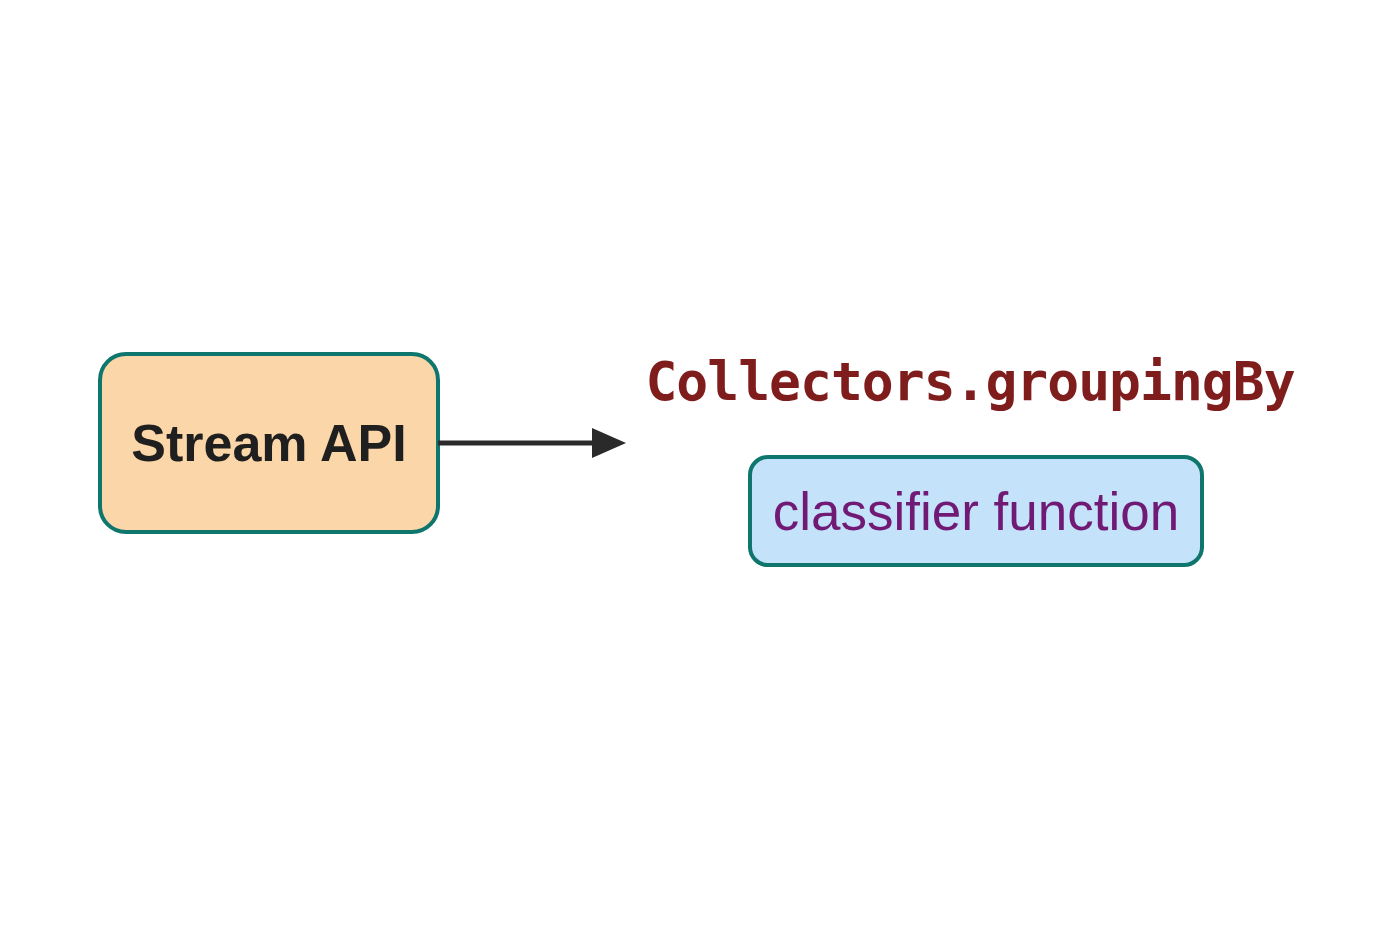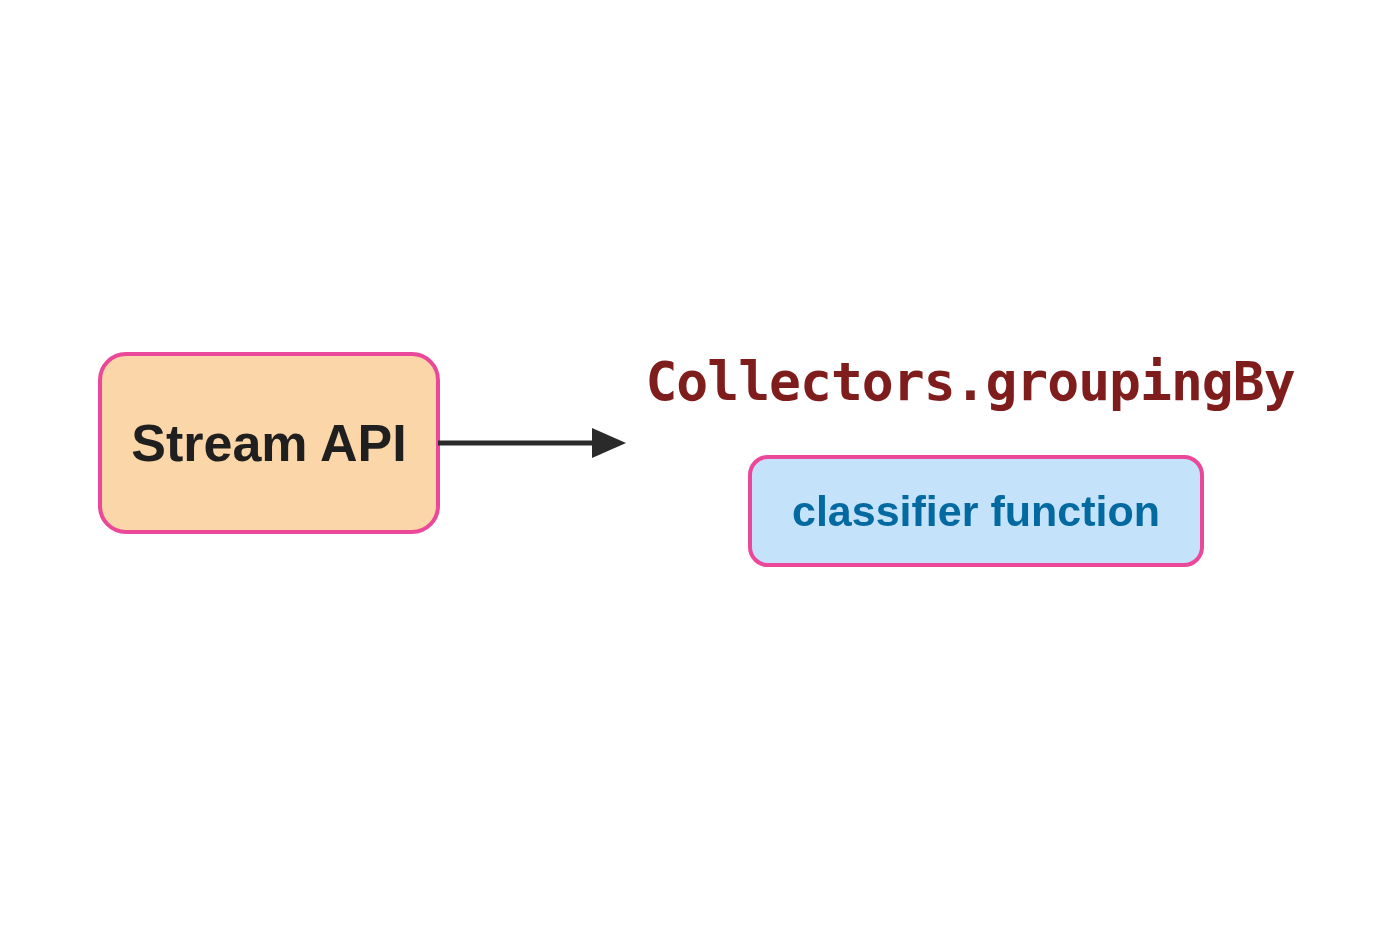--- a/index.html
+++ b/index.html
@@ -11,21 +11,21 @@
     position: relative;
     width: 1400px;
     height: 933px;
     background: #ffffff;
     overflow: hidden;
     font-family: "Liberation Sans", sans-serif;
   }
   .node {
     position: absolute;
     box-sizing: border-box;
-    border: 4px solid #ec4899;
+    border: 4px solid #0f766e;
     display: flex;
     align-items: center;
     justify-content: center;
   }
   .node-stream-api {
     left: 98px;
     top: 352px;
     width: 342px;
     height: 182px;
     background: #fbd6a8;
@@ -63,23 +63,23 @@
   }
   .node-classifier {
     left: 748px;
     top: 455px;
     width: 456px;
     height: 112px;
     background: #c4e2f9;
     border-radius: 20px;
   }
   .node-classifier .label {
-    font-size: 43px;
-    font-weight: 700;
-    color: #0369a1;
+    font-size: 53px;
+    font-weight: 400;
+    color: #701a75;
     white-space: nowrap;
   }
 </style>
 </head>
 <body>
 
 <div class="canvas">
 
   <div class="node node-stream-api">
     <span class="label">Stream API</span>

